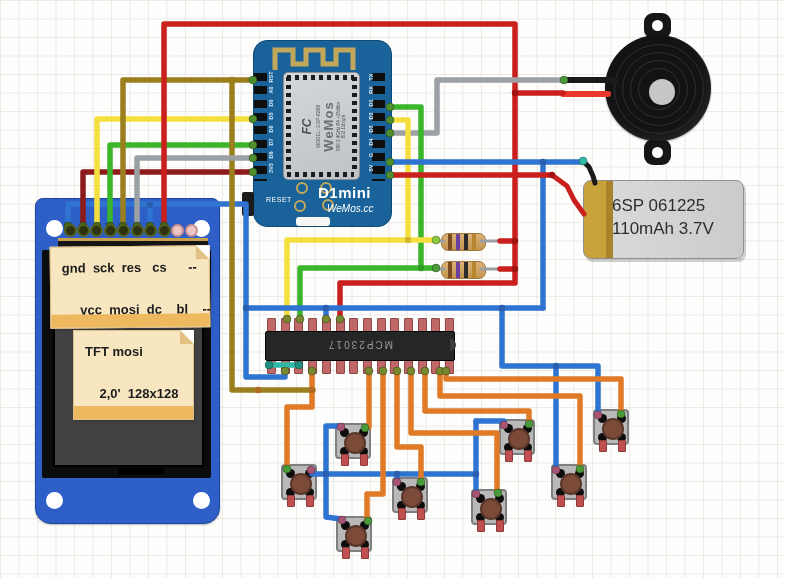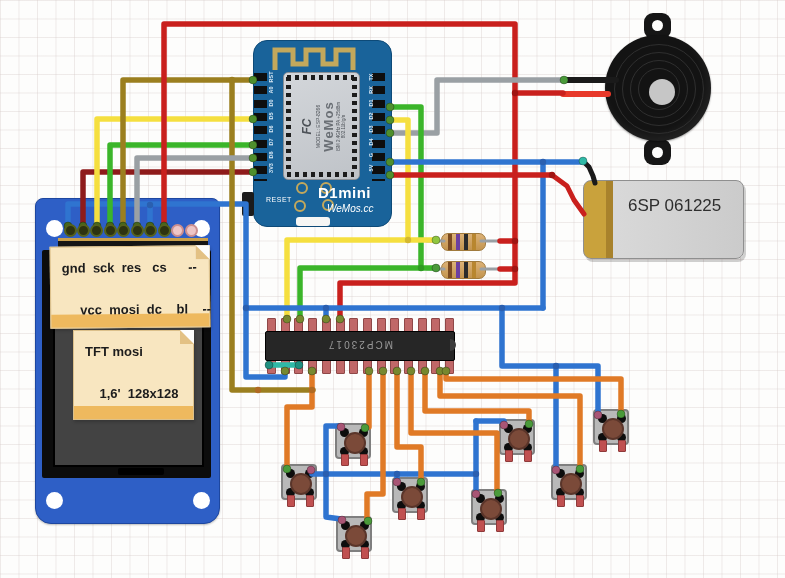--- a/index.html
+++ b/index.html
@@ -45,21 +45,21 @@
   .reset-nub{left:242px;top:192px;width:12px;height:24px;background:#1b1b1b;border-radius:2px;}
   .wemos-notch{left:296px;top:217px;width:34px;height:9px;background:#f6f6f4;border-radius:3px;}
   
   .mcp-body{left:265px;top:331px;width:188px;height:28px;background:#262626;border:1px solid #000;border-radius:2px;}
   .mcp-notch{left:444px;top:339px;width:12px;height:12px;border-radius:50%;background:#3d3d3d;}
   .mcp-label{width:188px;text-align:center;transform:rotate(180deg);color:#9a9a9a;font-size:10px;letter-spacing:2px;top:7px;left:0;}
   .mcp-pin{position:absolute;width:7px;height:14px;background:#c06868;border:1px solid #8f4848;border-radius:1px;}
   
   .battery{left:583px;top:180px;width:159px;height:77px;border-radius:8px;border:1px solid #8f8f8f;
     background:linear-gradient(90deg,#c9a23c 0 22px,#a8822c 22px 29px,#d8d8d8 29px 34px,#cbcbcb);box-shadow:2px 3px 0 rgba(0,0,0,.18);}
-  .battery .bt{position:absolute;left:44px;top:13px;color:#2e2e2e;font-size:17px;line-height:23px;}
+  .battery .bt{position:absolute;left:28px;top:13px;color:#2e2e2e;font-size:17px;line-height:23px;}
   
   .buzzer-tab{width:27px;height:26px;background:#161616;border-radius:9px;}
   .buzzer-tabhole{width:11px;height:11px;border-radius:50%;background:#fdfdfc;}
   .buzzer-body{left:605px;top:35px;width:106px;height:106px;border-radius:50%;background:#131313;box-shadow:inset -4px -6px 10px rgba(255,255,255,.06),0 1px 2px rgba(0,0,0,.4);}
   .ring{position:absolute;border:1px solid #2f2f2f;border-radius:50%;}
   .buzzer-hole{left:44px;top:44px;width:26px;height:26px;border-radius:50%;background:#c6c6c6;position:absolute;}
   
   .pushbtn{position:absolute;width:36px;height:36px;background:#b9b9b9;border:2px solid #7f7f7f;border-radius:4px;box-sizing:border-box;}
   .pushbtn .dot{position:absolute;width:9px;height:9px;border-radius:50%;background:#0d0d0d;}
   .pushbtn .cap{position:absolute;left:7px;top:7px;width:18px;height:18px;border-radius:50%;background:#7b4a39;border:2px solid #5a352a;}
@@ -166,20 +166,21 @@
       <div class="mcp-pin" style="left:445.1px;top:358px;"></div>
     </div>
   <div class="abs mcp-body">
     <div class="abs mcp-label">MCP23017</div>
   </div>
   <div class="abs mcp-notch" style="clip-path:inset(0 0 0 6px);"></div>
 
   <div class="abs battery">
     <div class="bt">
       <div>6SP 061225</div>
+      <div>110mAh 3.7V</div>
     </div>
   </div>
 
   <div class="abs buzzer-tab" style="left:644px;top:13px;">
     <div class="abs buzzer-tabhole" style="left:8px;top:7px;"></div>
   </div>
   <div class="abs buzzer-tab" style="left:644px;top:139px;">
     <div class="abs buzzer-tabhole" style="left:8px;top:8px;"></div>
   </div>
   <div class="abs buzzer-body">
@@ -193,21 +194,21 @@
   <div class="abs note note1">
     <div class="fold"></div>
       <div class="strip"></div>
     <div class="txt"><span>gnd  sck  res   cs      --</span><br>
     <span> vcc  mosi  dc    bl    --</span></div>
   </div>
   <div class="abs note note2">
     <div class="fold"></div>
       <div class="strip"></div>
     <div class="txt"><span>TFT mosi</span><br>
-    <span>1,6'  128x128</span></div>
+    <span>2,0'  128x128</span></div>
   </div>
 
   <div id="buttons">
       <div class="pushbtn" style="left:281px;top:464px;">
         <span class="dot" style="left: 3px; top: 3px;"></span>
         <span class="dot" style="left: 22px; top: 3px;"></span>
         <span class="dot" style="left: 3px; top: 22px;"></span>
         <span class="dot" style="left: 22px; top: 22px;"></span>
         <span class="cap"></span>
         <span class="leg" style="left: 4px;"></span>

